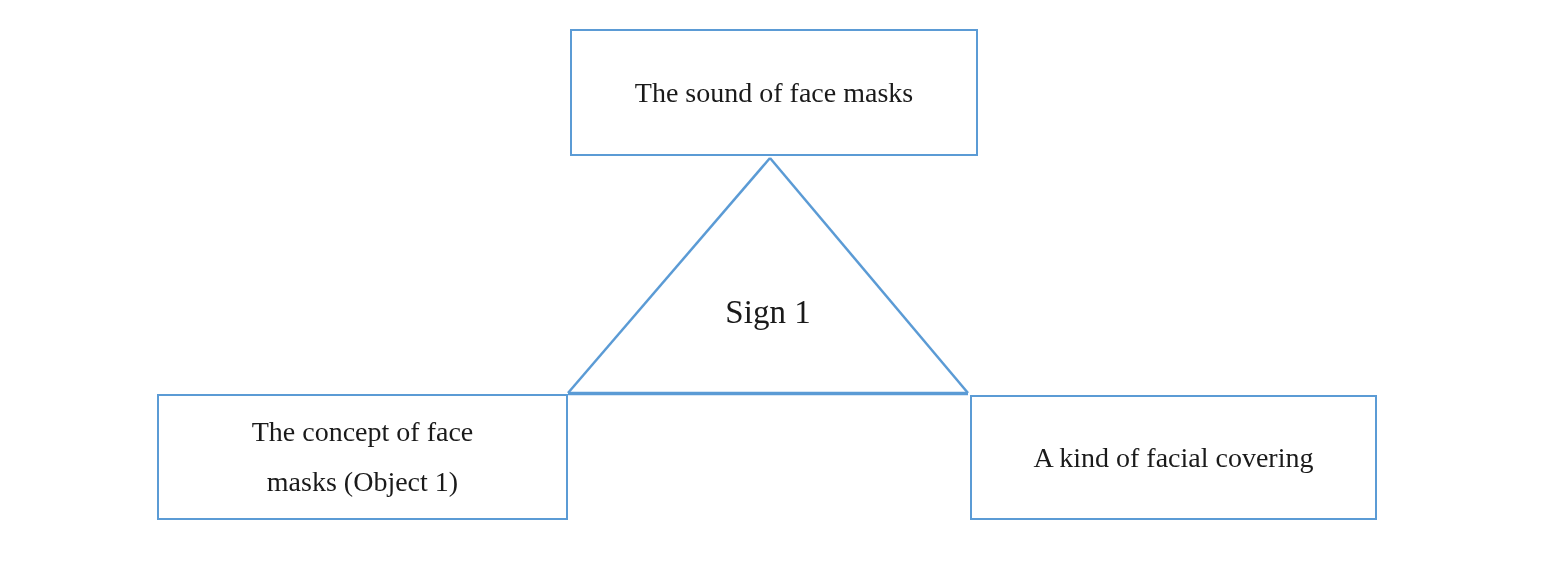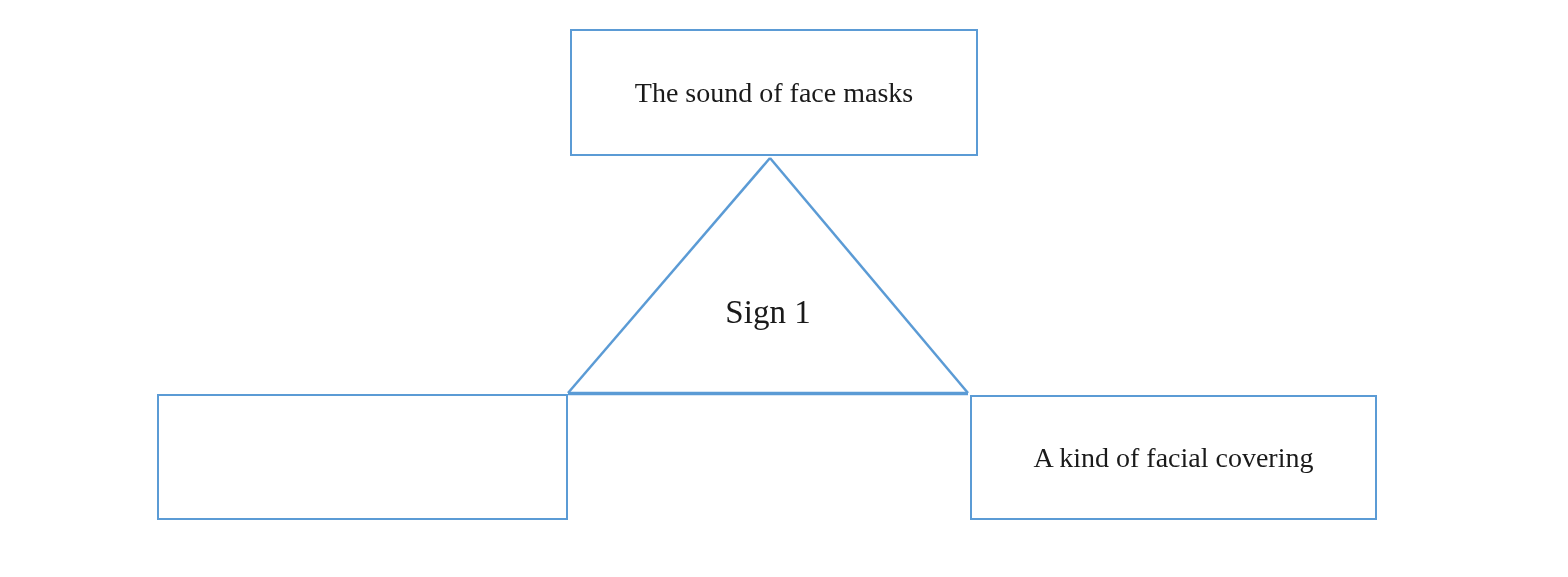--- a/index.html
+++ b/index.html
@@ -77,20 +77,22 @@
     <line class="side" x1="770" y1="158" x2="568" y2="393"></line>
     <line class="side" x1="770" y1="158" x2="968" y2="393"></line>
     <line class="base" x1="568" y1="393.5" x2="968" y2="393.5"></line>
   </svg>
 
   <div class="node-box node-top">
     <span>The sound of face masks</span>
   </div>
 
   <div class="node-box node-left">
+    <span>The concept of face</span>
+    <span>masks (Object 1)</span>
   </div>
 
   <div class="node-box node-right">
     <span>A kind of facial covering</span>
   </div>
 
   <div class="sign-label">Sign 1</div>
 
 </div>
 

